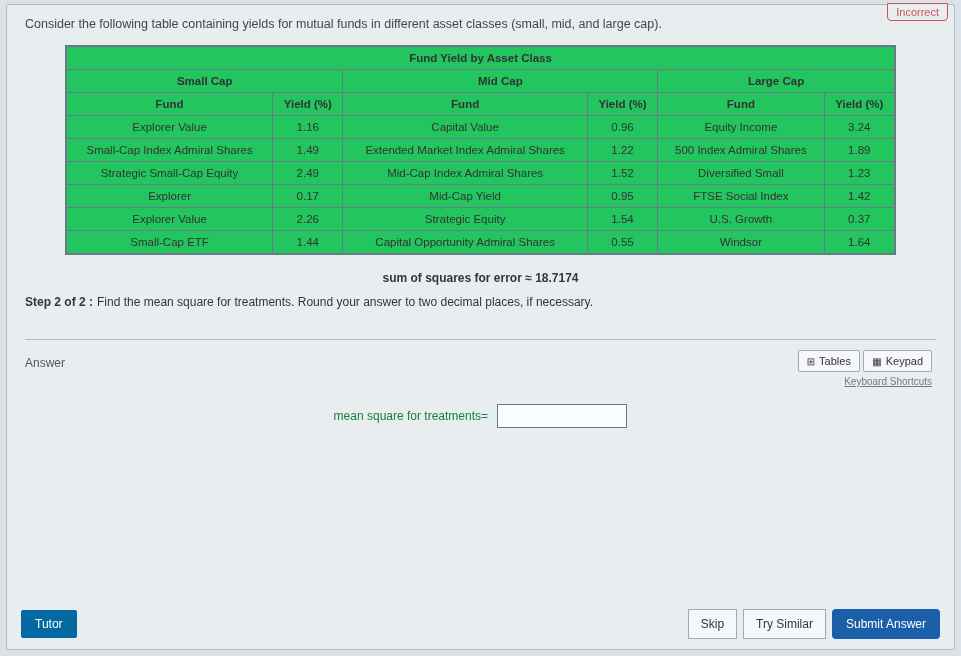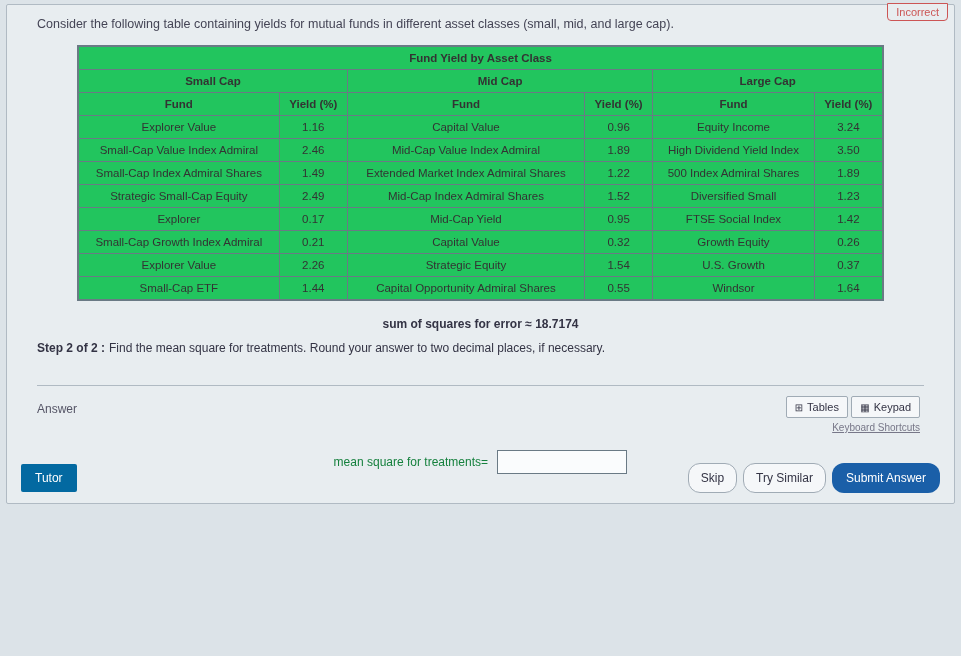--- a/index.html
+++ b/index.html
@@ -9,22 +9,22 @@
     width: 961px;
     height: 656px;
     overflow: hidden;
     font-size: 12px;
     color: #333;
   }
   .page {
     background: #e8edf0;
     border: 1px solid #b0bac3;
     margin: 4px 6px;
-    padding: 12px 30px;
-    height: 500px;
+    padding: 12px 18px;
+    height: 646px;
     position: relative;
     border-radius: 2px;
   }
   .top-badge {
     position: absolute;
     top: -2px;
     right: 6px;
     background: #e8edf0;
     border: 1px solid #c55;
     color: #c55;
@@ -137,31 +137,31 @@
     font-size: 12px;
     border-radius: 2px;
     cursor: pointer;
   }
   .right-btns { display: flex; gap: 6px; }
   .skip-btn, .try-btn {
     background: #f5f7f9;
     border: 1px solid #a0abb5;
     padding: 7px 12px;
     font-size: 12px;
-    border-radius: 12px;
+    border-radius: 0;
     cursor: pointer;
     color: #334;
   }
   .submit-btn {
     background: #1a5fa8;
     color: #fff;
     border: none;
     padding: 7px 14px;
     font-size: 12px;
-    border-radius: 12px;
+    border-radius: 4px;
     cursor: pointer;
   }
   .icon-sm { font-size: 10px; }
 </style>
 </head>
 <body>
 
 <div class="page">
   <div class="top-badge">Incorrect</div>
 
@@ -190,28 +190,20 @@
       <tbody id="data-body">
           <tr>
             <td>Explorer Value</td>
             <td>1.16</td>
             <td>Capital Value</td>
             <td>0.96</td>
             <td>Equity Income</td>
             <td>3.24</td>
           </tr>
           <tr>
-            <td>Small-Cap Value Index Admiral</td>
-            <td>2.46</td>
-            <td>Mid-Cap Value Index Admiral</td>
-            <td>1.89</td>
-            <td>High Dividend Yield Index</td>
-            <td>3.50</td>
-          </tr>
-          <tr>
             <td>Small-Cap Index Admiral Shares</td>
             <td>1.49</td>
             <td>Extended Market Index Admiral Shares</td>
             <td>1.22</td>
             <td>500 Index Admiral Shares</td>
             <td>1.89</td>
           </tr>
           <tr>
             <td>Strategic Small-Cap Equity</td>
             <td>2.49</td>
@@ -220,28 +212,20 @@
             <td>Diversified Small</td>
             <td>1.23</td>
           </tr>
           <tr>
             <td>Explorer</td>
             <td>0.17</td>
             <td>Mid-Cap Yield</td>
             <td>0.95</td>
             <td>FTSE Social Index</td>
             <td>1.42</td>
-          </tr>
-          <tr>
-            <td>Small-Cap Growth Index Admiral</td>
-            <td>0.21</td>
-            <td>Capital Value</td>
-            <td>0.32</td>
-            <td>Growth Equity</td>
-            <td>0.26</td>
           </tr>
           <tr>
             <td>Explorer Value</td>
             <td>2.26</td>
             <td>Strategic Equity</td>
             <td>1.54</td>
             <td>U.S. Growth</td>
             <td>0.37</td>
           </tr>
           <tr>

